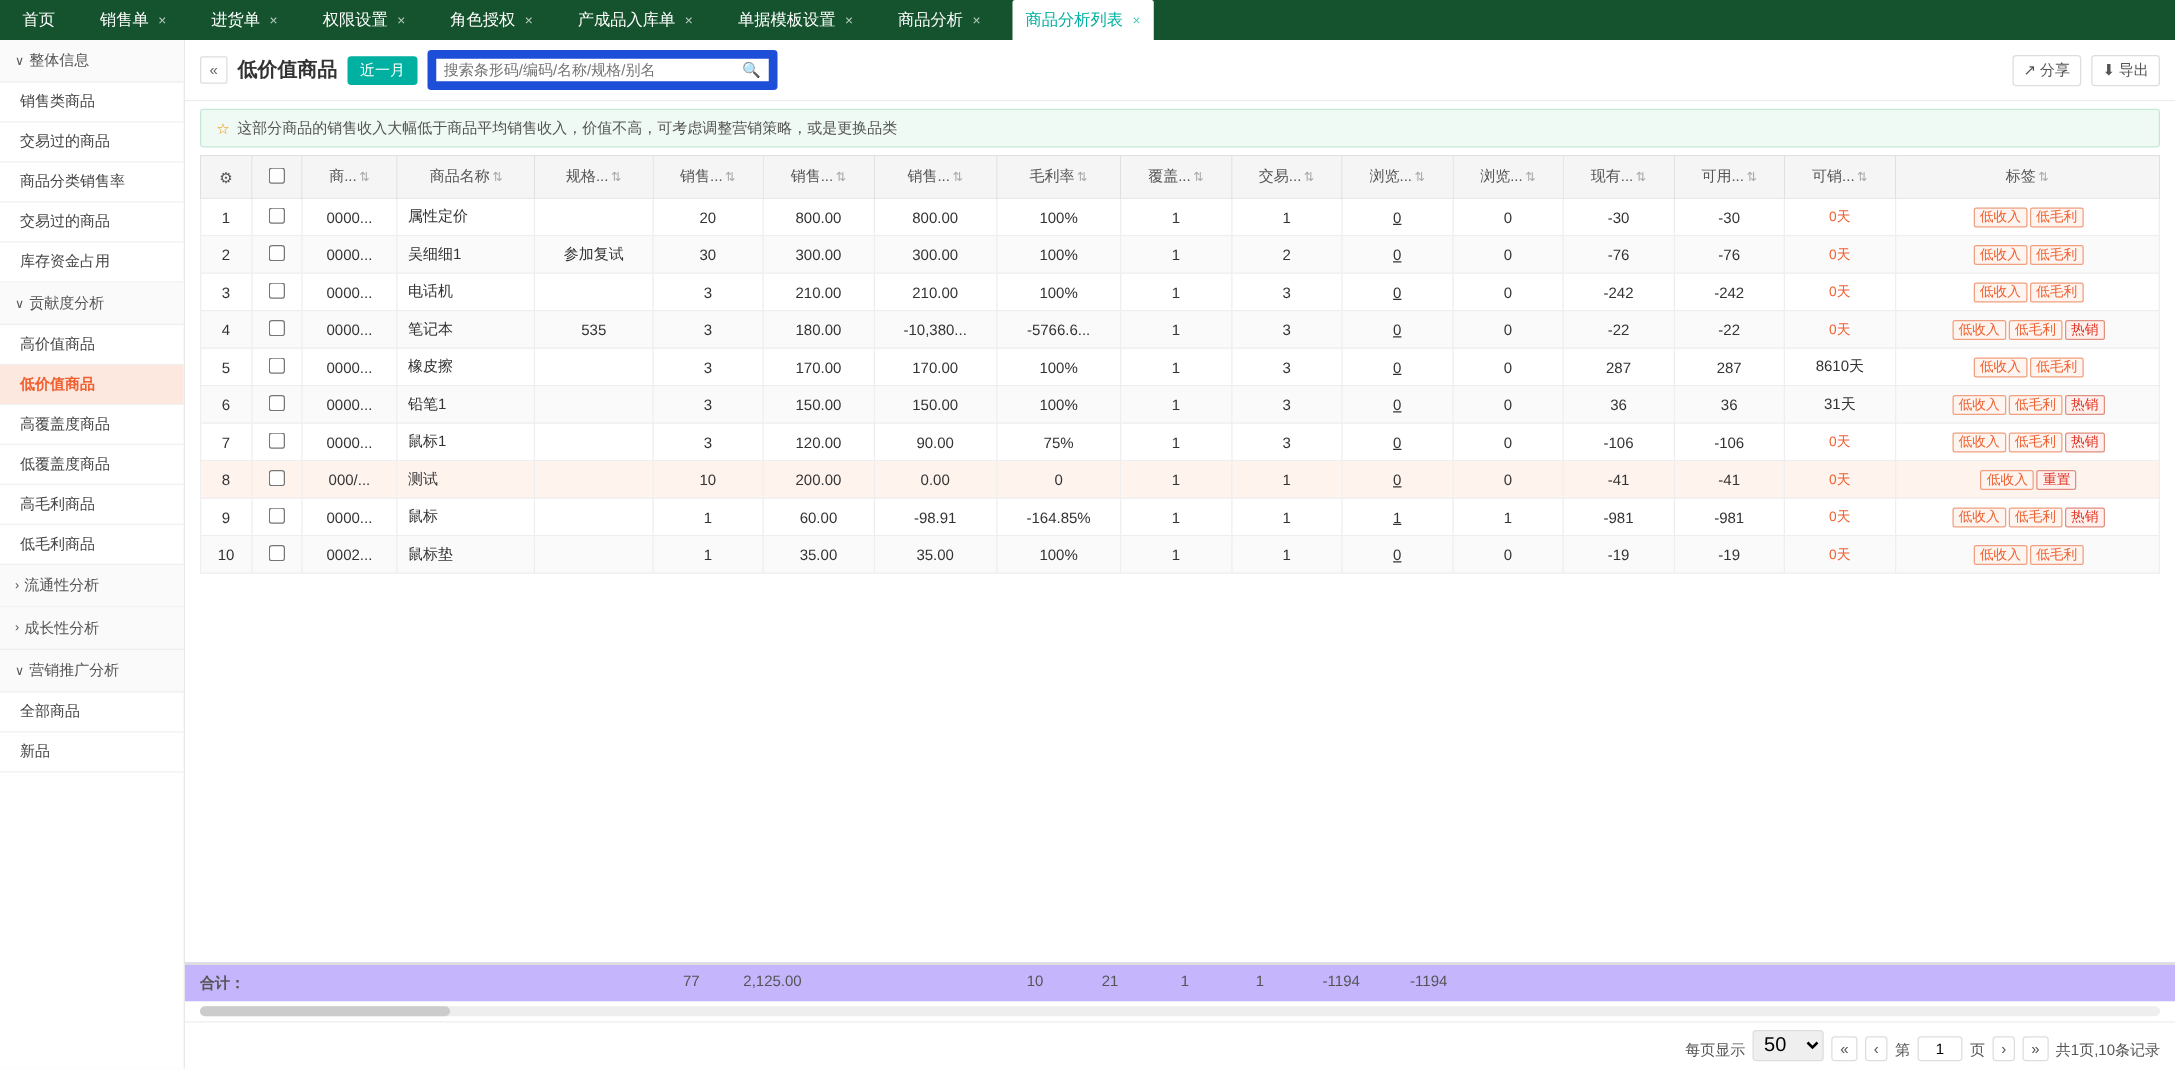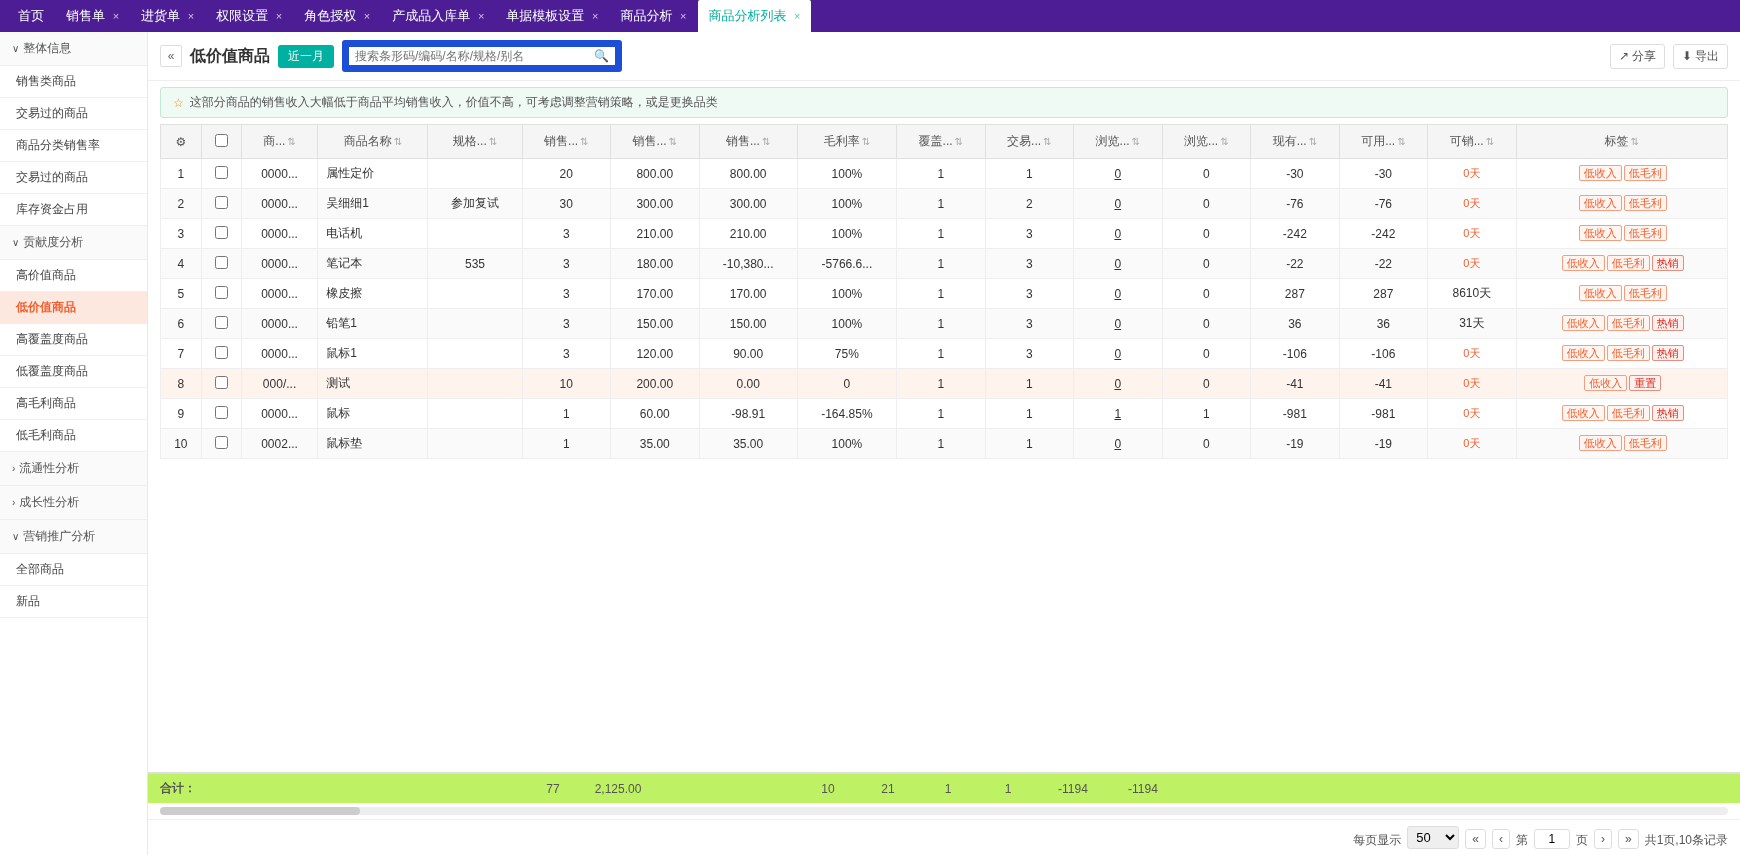--- a/index.html
+++ b/index.html
@@ -2,24 +2,24 @@
 <html><head>
   <meta charset="utf-8">
   <style>
     * { box-sizing: border-box; margin: 0; padding: 0; }
     body { font-family: "Microsoft YaHei", Arial, sans-serif; font-size: 12px; background: #f5f5f5; color: #333; }
 
     
     .top-nav {
       display: flex;
       align-items: flex-end;
-      background: #4c1d95;
+      background: #14532d;
       height: 32px;
       padding: 0 8px;
-      gap: 2px;
+      gap: 16px;
     }
     .nav-item {
       color: #fff;
       padding: 0 10px;
       height: 32px;
       line-height: 32px;
       cursor: pointer;
       font-size: 13px;
       white-space: nowrap;
       border-radius: 2px 2px 0 0;
@@ -186,23 +186,23 @@
     .tag { border-radius: 2px; padding: 1px 4px; font-size: 11px; margin-left: 2px; }
     .tag-orange { color: #f06030; border: 1px solid #f0a080; background: #fff5f0; }
     .tag-red { color: #e03020; border: 1px solid #e09080; background: #fff0ee; }
     .days-orange { color: #f06030; font-size: 11px; }
 
     .underline-link { text-decoration: underline; cursor: pointer; color: #333; }
 
     
     .footer-total {
       border-top: 2px solid #ddd;
-      background: #bef264;
-      display: flex;
-      align-items: center;
+      background: #c4b5fd;
+      display: flex;
+      align-items: flex-start;
       padding: 6px 12px;
       font-size: 12px;
       color: #555;
     }
     .footer-total .label { font-weight: bold; padding-right: 8px; }
 
     .pagination-bar {
       display: flex;
       align-items: flex-end;
       justify-content: flex-end;
@@ -210,21 +210,21 @@
       gap: 6px;
       border-top: 1px solid #eee;
       background: #fff;
       font-size: 12px;
       color: #555;
     }
     .page-size-select {
       border: 1px solid #ddd;
       border-radius: 3px;
       padding: 2px 4px;
-      font-size: 13px;
+      font-size: 16px;
     }
     .page-btn {
       border: 1px solid #ddd;
       background: #fff;
       border-radius: 3px;
       padding: 2px 6px;
       cursor: pointer;
       font-size: 12px;
       color: #555;
     }

